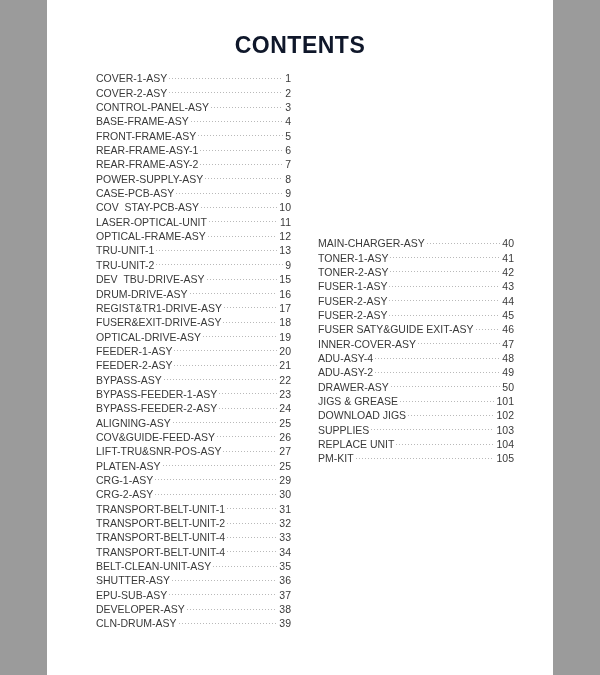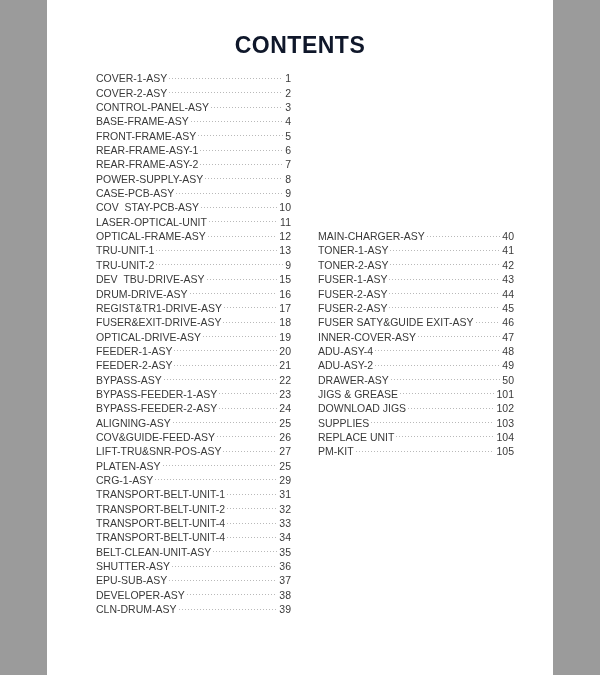--- a/index.html
+++ b/index.html
@@ -249,20 +249,25 @@
             <span class="entry-label">PLATEN-ASY</span>
             <span class="entry-leader"></span>
             <span class="entry-page">25</span>
           </div>
           <div class="toc-entry">
             <span class="entry-label">CRG-1-ASY</span>
             <span class="entry-leader"></span>
             <span class="entry-page">29</span>
           </div>
           <div class="toc-entry">
+            <span class="entry-label">CRG-2-ASY</span>
+            <span class="entry-leader"></span>
+            <span class="entry-page">30</span>
+          </div>
+          <div class="toc-entry">
             <span class="entry-label">TRANSPORT-BELT-UNIT-1</span>
             <span class="entry-leader"></span>
             <span class="entry-page">31</span>
           </div>
           <div class="toc-entry">
             <span class="entry-label">TRANSPORT-BELT-UNIT-2</span>
             <span class="entry-leader"></span>
             <span class="entry-page">32</span>
           </div>
           <div class="toc-entry">

